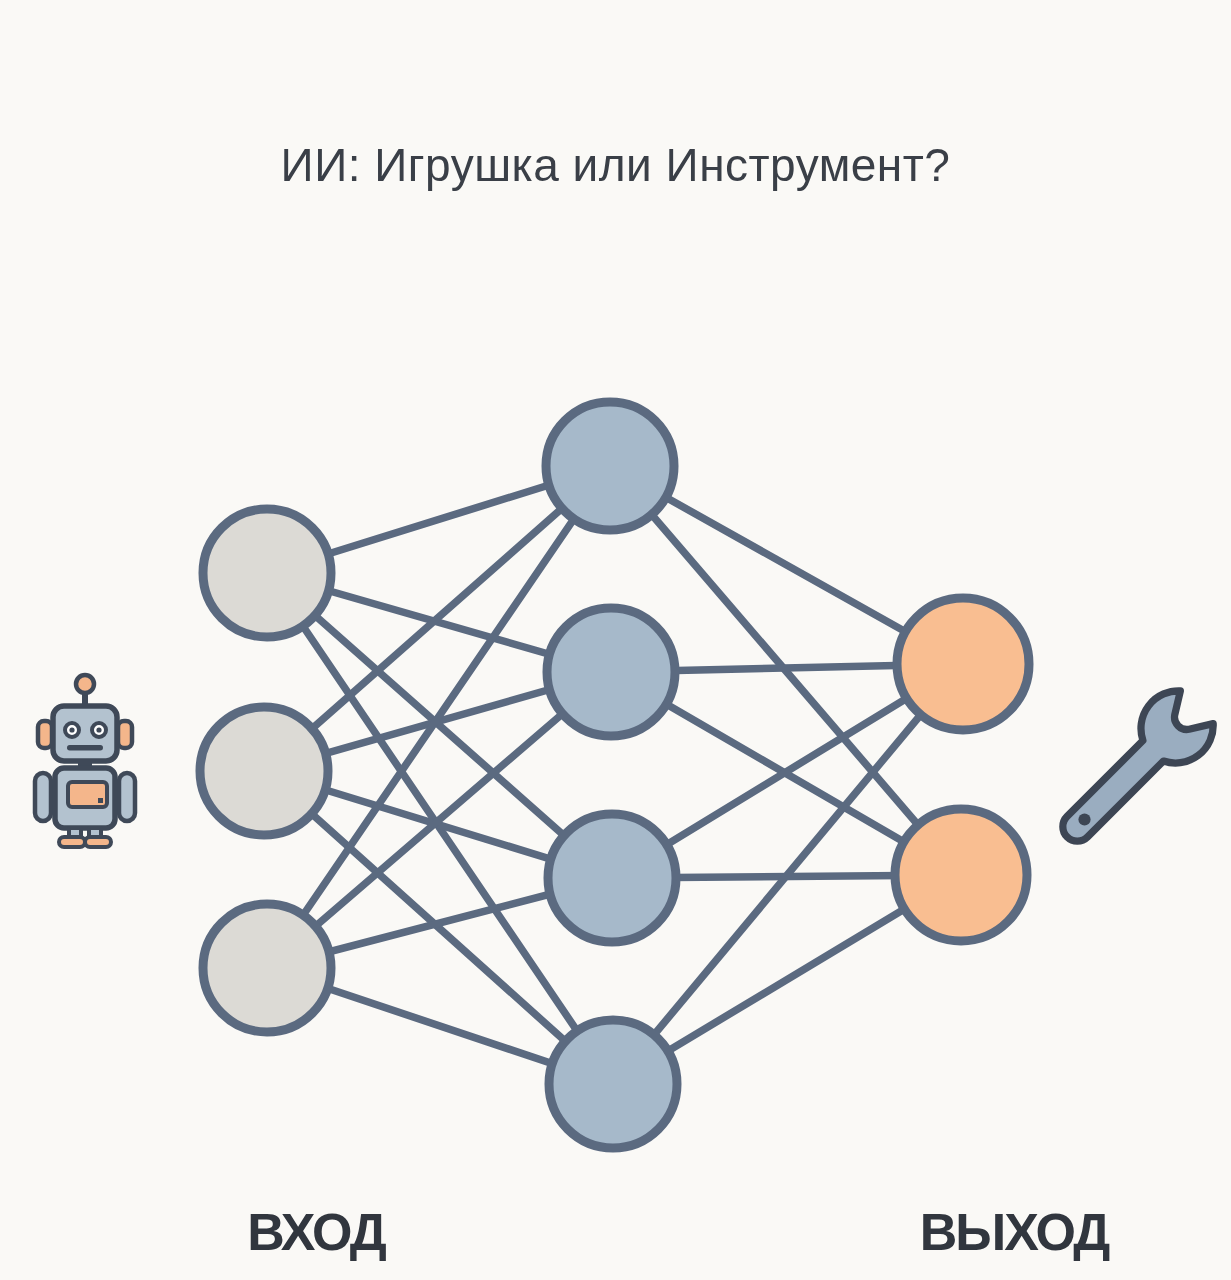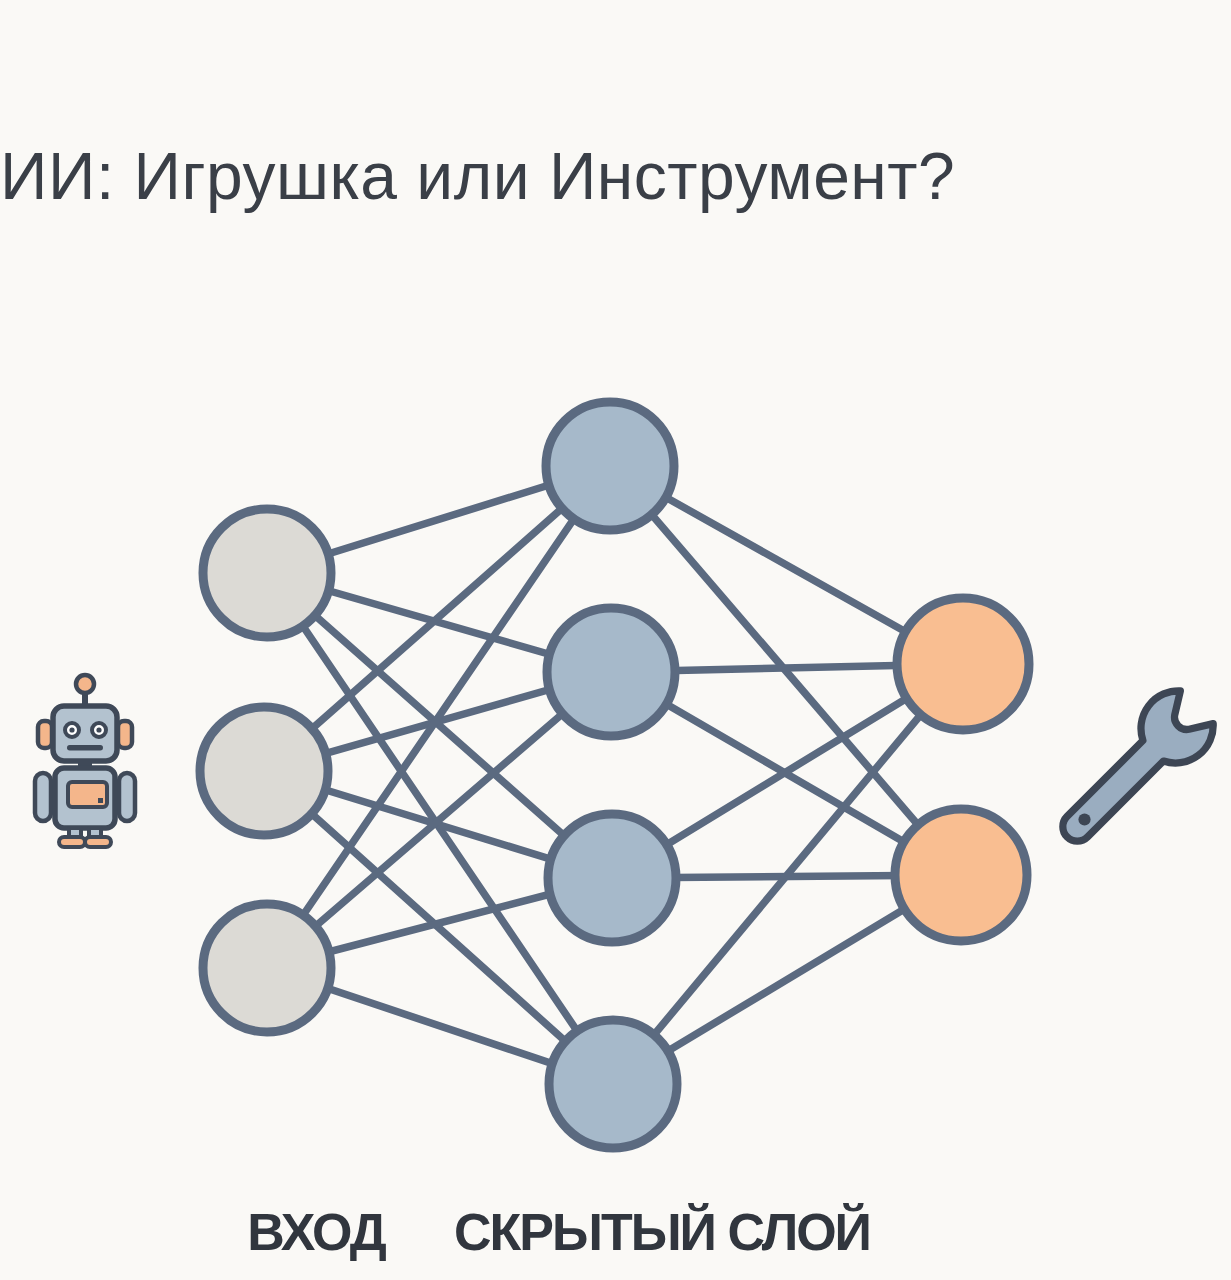--- a/index.html
+++ b/index.html
@@ -10,21 +10,22 @@
     height: 1280px;
     background: #faf9f6;
     overflow: hidden;
     font-family: "Liberation Sans", "DejaVu Sans", sans-serif;
   }
   .title {
     position: absolute;
     top: 138px;
     left: 0;
     width: 100%;
-    font-size: 66px;
+    text-align: center;
+    font-size: 46px;
     font-weight: 500;
     letter-spacing: 0.5px;
     color: #3a3f47;
   }
   #net-svg {
     position: absolute;
     left: 0; top: 0;
     width: 1231px; height: 1280px;
   }
   .icon-svg { position: absolute; }
@@ -118,16 +119,16 @@
                A 26 26 0 0 1 8 10
                L -66 10
                A 10 10 0 0 1 -66 -10
                Z" fill="#9aadc0" stroke="#3d4654" stroke-width="5" stroke-linejoin="round"></path>
       <circle cx="-59" cy="0" r="4.2" fill="#3d4654"></circle>
     </g>
   </svg>
 
   <div class="layer-labels">
     <span class="layer-label label-input">ВХОД</span>
-    <span class="layer-label label-hidden">СКРЫТЫЙ СЛОЙ</span>
+    <span class="layer-label label-output">ВЫХОД</span>
   </div>
 
 </div>
 
 </body></html>

